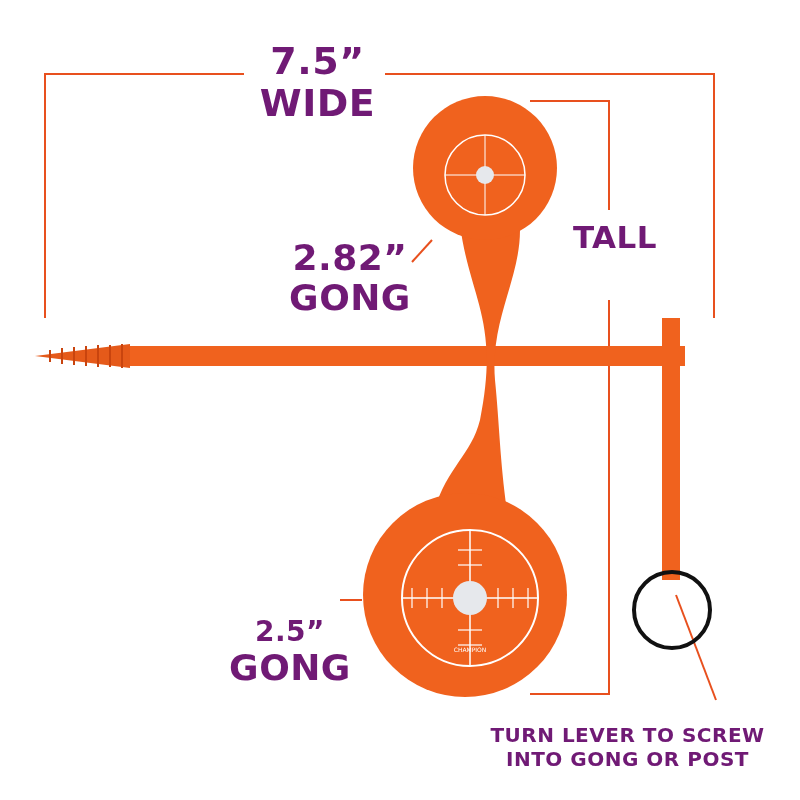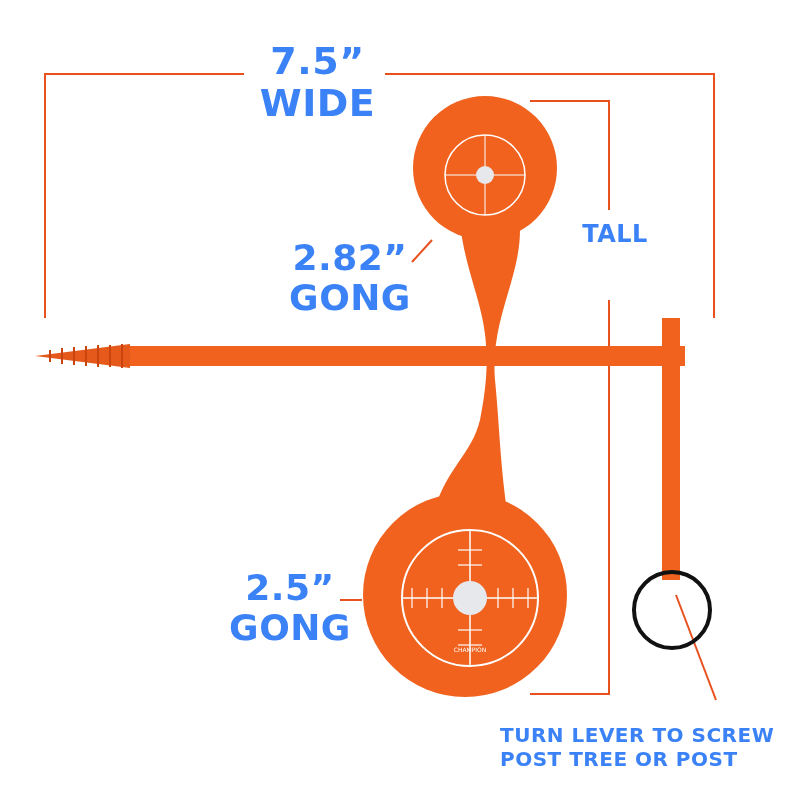--- a/index.html
+++ b/index.html
@@ -1,50 +1,50 @@
 <!DOCTYPE html>
 <html><head>
 <meta charset="utf-8">
 <style>
   html, body { margin:0; padding:0; }
   body { width:800px; height:800px; background:#ffffff; position:relative; overflow:hidden; font-family:"Liberation Sans", sans-serif; }
-  .label { position:absolute; color:#3b82f6; font-weight:900; font-family:"DejaVu Sans", sans-serif; text-align:center; line-height:1; letter-spacing:0.5px; }
+  .label { position:absolute; color:#701a75; font-weight:900; font-family:"DejaVu Sans", sans-serif; text-align:center; line-height:1; letter-spacing:0.5px; }
   .line { position:absolute; background:#e8501e; }
   svg { position:absolute; left:0; top:0; }
 </style>
 </head>
 <body>
 
 <div class="line" style="left:44px;top:73px;width:200px;height:2px;"></div>
 <div class="line" style="left:385px;top:73px;width:330px;height:2px;"></div>
 <div class="line" style="left:44px;top:73px;width:2px;height:245px;"></div>
 <div class="line" style="left:713px;top:73px;width:2px;height:245px;"></div>
 <div class="line" style="left:530px;top:100px;width:80px;height:2px;"></div>
 <div class="line" style="left:608px;top:100px;width:2px;height:110px;"></div>
 <div class="line" style="left:608px;top:300px;width:2px;height:395px;"></div>
 <div class="line" style="left:530px;top:693px;width:80px;height:2px;"></div>
 
 <div class="label" style="left:250px;top:42px;width:135px;">
   <div style="font-size:38px;">7.5”</div>
   <div style="font-size:38px;margin-top:4px;text-align:center;">WIDE</div>
 </div>
 <div class="label" style="left:555px;top:218px;width:120px;">
-  <div style="font-size:24px;margin-top:4px;">TALL</div>
+  <div style="font-size:31px;margin-top:4px;">TALL</div>
 </div>
 <div class="label" style="left:285px;top:240px;width:130px;">
   <div style="font-size:36px;">2.82”</div>
   <div style="font-size:36px;margin-top:4px;">GONG</div>
 </div>
 <div class="label" style="left:225px;top:570px;width:130px;">
-  <div style="font-size:36px;">2.5”</div>
+  <div style="font-size:28px;margin-top:48px;">2.5”</div>
   <div style="font-size:36px;margin-top:4px;">GONG</div>
 </div>
-<div class="label" style="left:500px;top:725px;width:295px;text-align:left;">
+<div class="label" style="left:480px;top:725px;width:295px;text-align:center;">
   <div style="font-size:20px;">TURN LEVER TO SCREW</div>
-  <div style="font-size:20px;margin-top:4px;">POST TREE OR POST</div>
+  <div style="font-size:20px;margin-top:4px;">INTO GONG OR POST</div>
 </div>
 
 <svg width="800" height="800">
 
   <line x1="412" y1="262" x2="432" y2="240" stroke="#e8501e" stroke-width="2"></line>
   <line x1="340" y1="600" x2="362" y2="600" stroke="#e8501e" stroke-width="2"></line>
   <line x1="676" y1="595" x2="716" y2="700" stroke="#e8501e" stroke-width="2"></line>
 
   <g>
     <rect x="130" y="346" width="555" height="20" fill="#f0621e"></rect>

